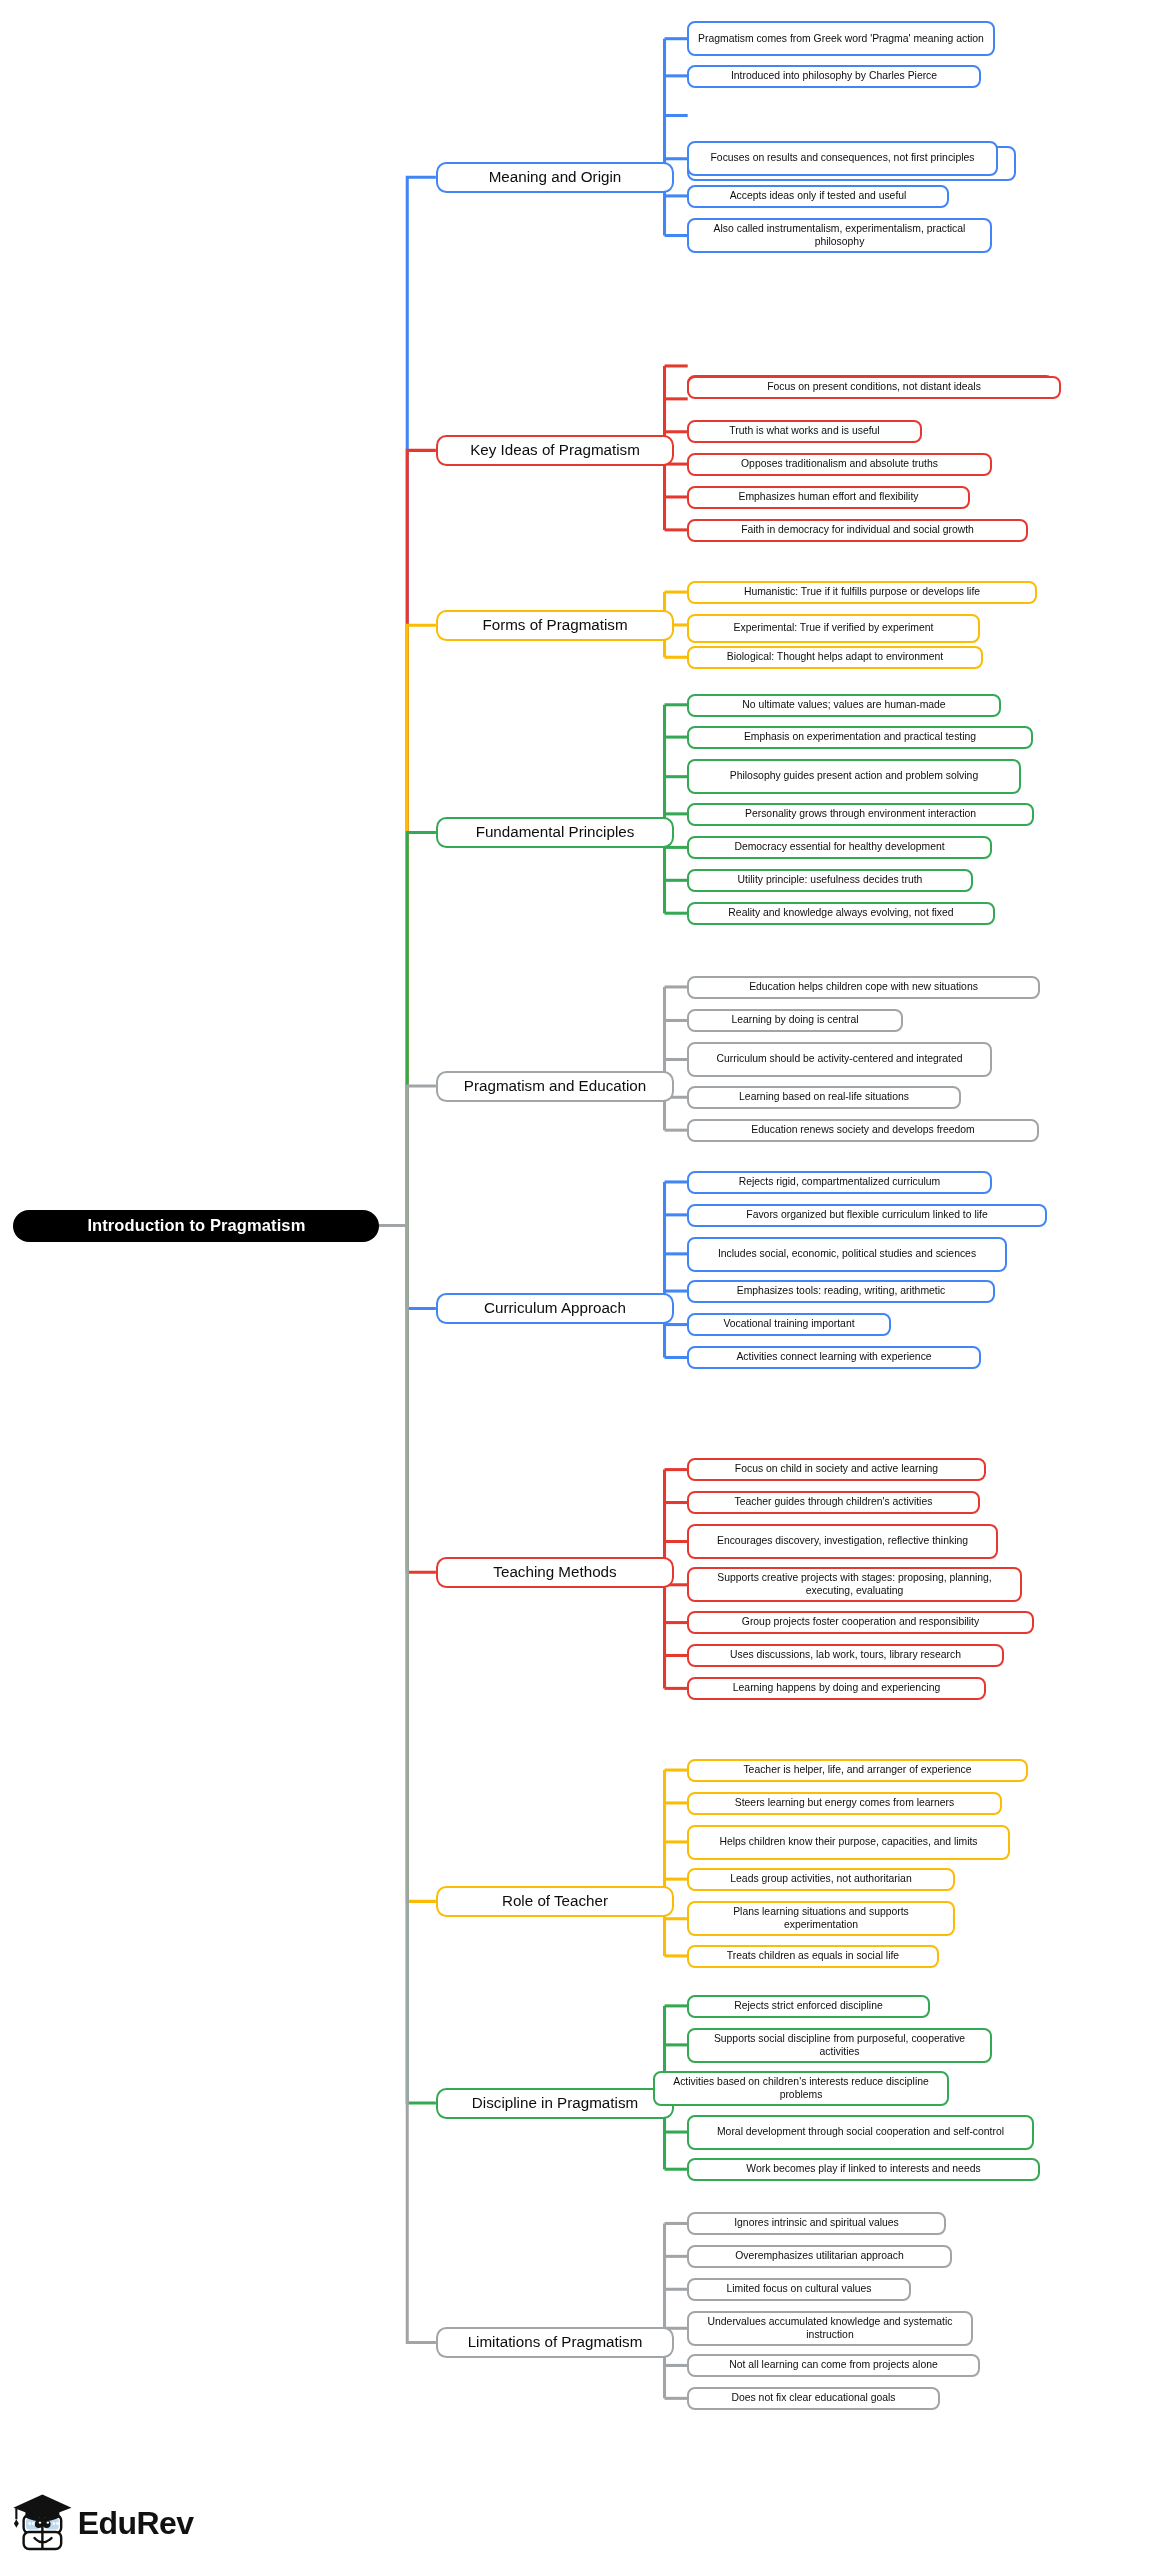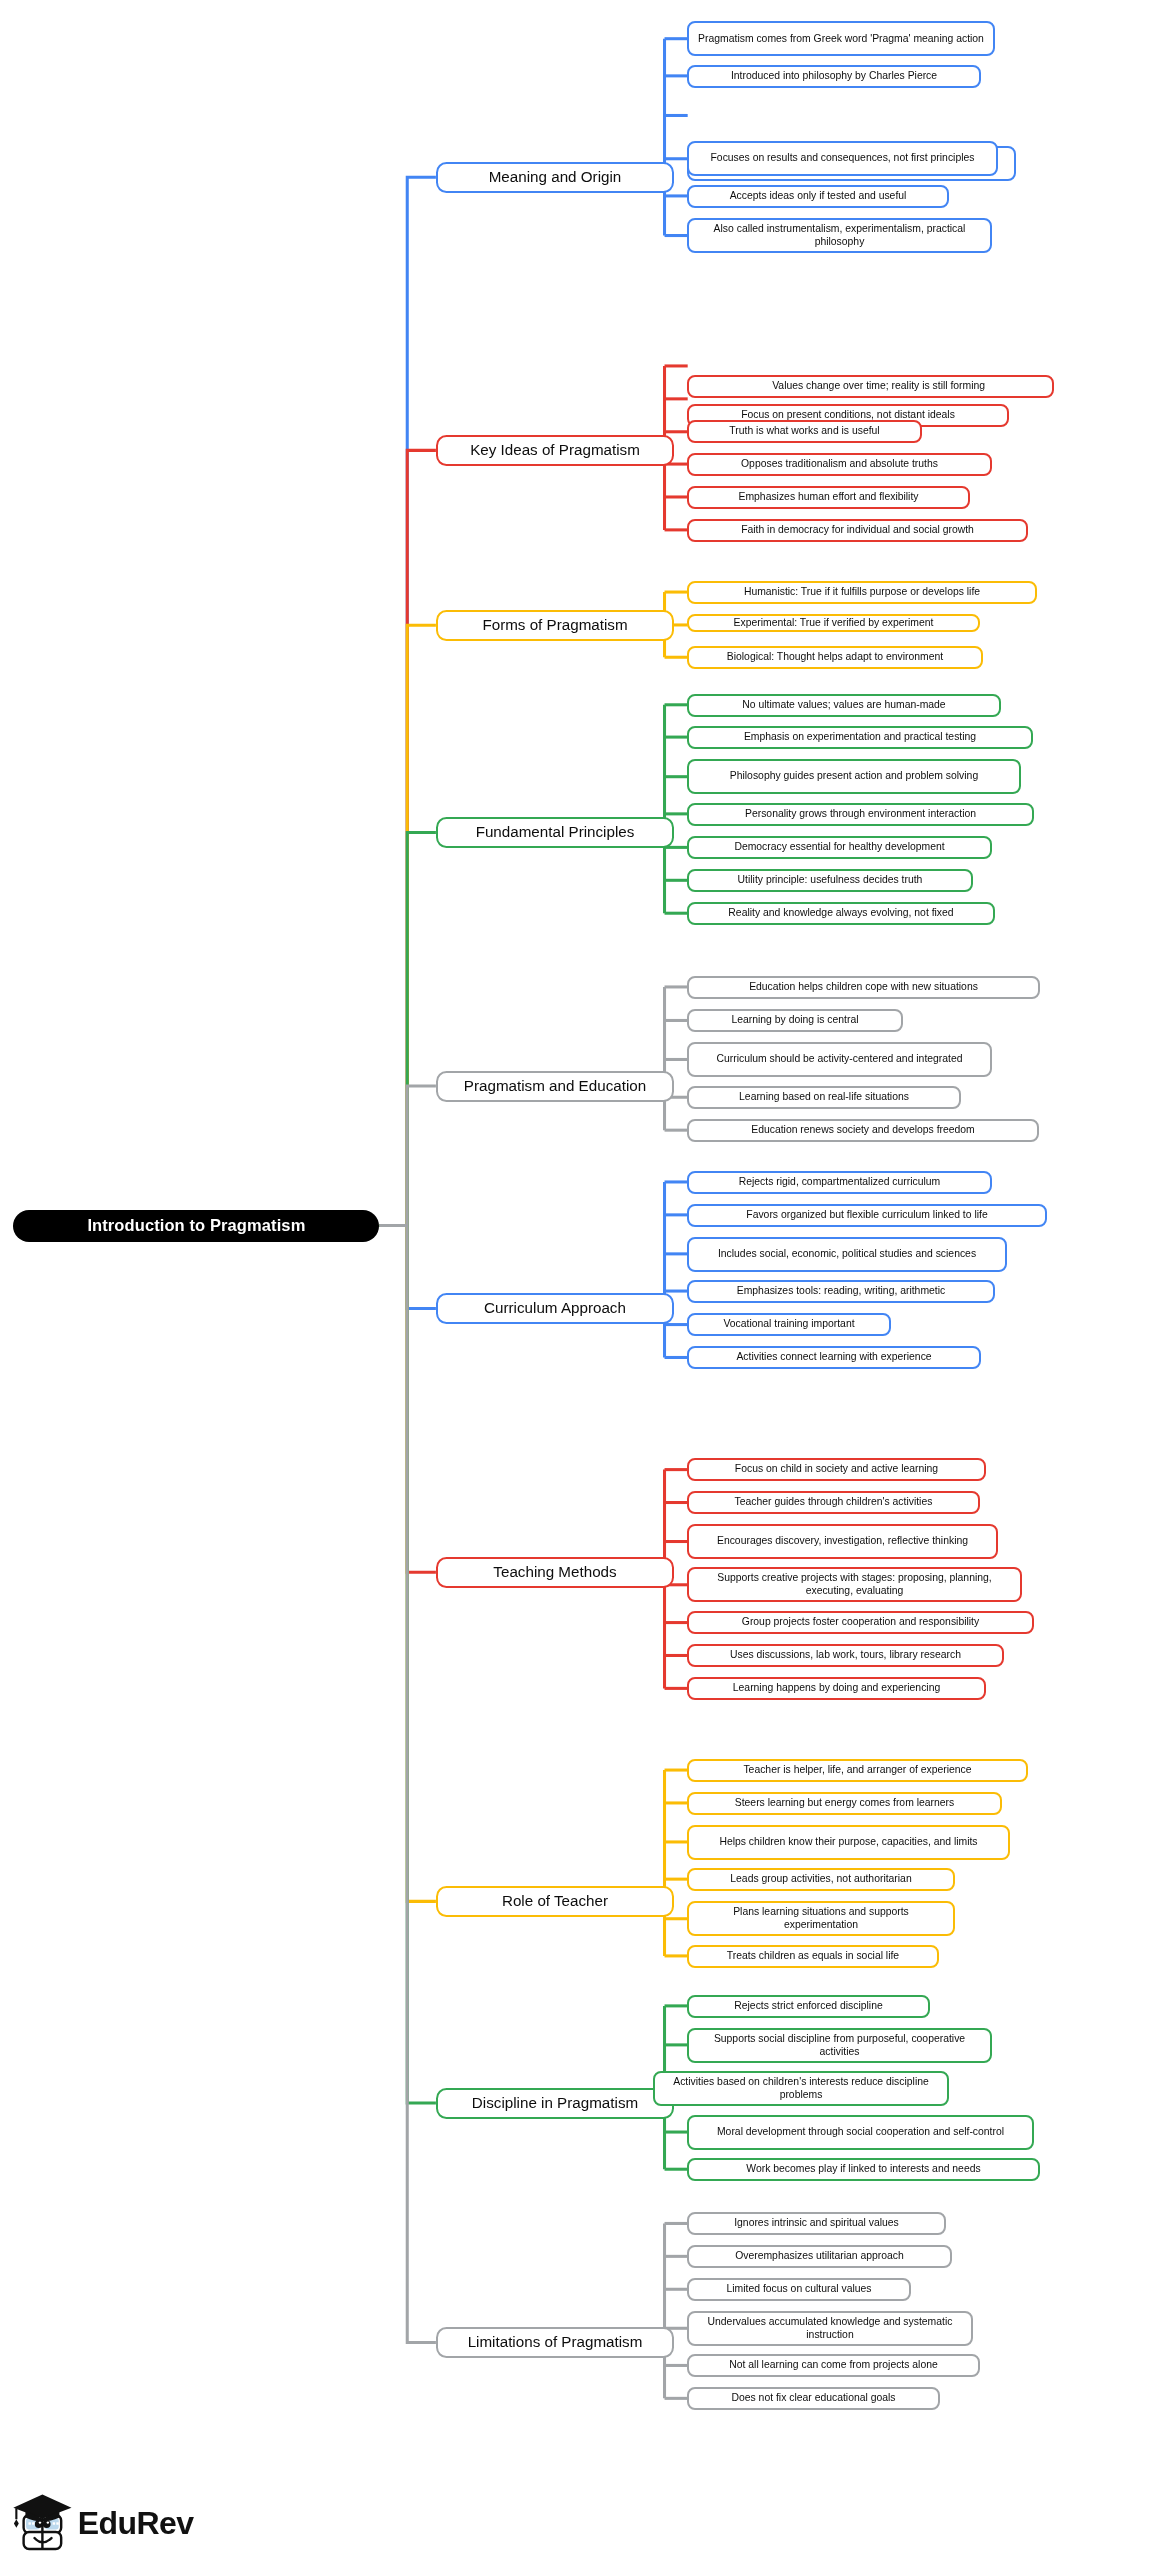--- a/index.html
+++ b/index.html
@@ -124,28 +124,28 @@
       <div class="node root" style="left: 13.4px; top: 1210px; width: 366px; height: 32px;">Introduction to Pragmatism</div>
       <div class="node lvl1 c-blue" style="left: 436px; top: 162px; width: 238px; height: 30.5px;">Meaning and Origin</div>
       <div class="node lvl2 c-blue" style="left: 687px; top: 21.3px; width: 308px; height: 35px;">Pragmatism comes from Greek word 'Pragma' meaning action</div>
       <div class="node lvl2 c-blue" style="left: 687px; top: 65px; width: 294px; height: 22.5px;">Introduced into philosophy by Charles Pierce</div>
       <div class="node lvl2 c-blue" style="left: 687px; top: 98px; width: 329px; height: 35px; margin-top: 48px;">Major contributors: Charles Pierce, William James, John Dewey</div>
       <div class="node lvl2 c-blue" style="left: 687px; top: 141px; width: 311px; height: 35px;">Focuses on results and consequences, not first principles</div>
       <div class="node lvl2 c-blue" style="left: 687px; top: 185px; width: 262px; height: 22.5px;">Accepts ideas only if tested and useful</div>
       <div class="node lvl2 c-blue" style="left: 687px; top: 218px; width: 305px; height: 35px;">Also called instrumentalism, experimentalism, practical philosophy</div>
       <div class="node lvl1 c-red" style="left: 436px; top: 435px; width: 238px; height: 30.5px;">Key Ideas of Pragmatism</div>
       <div class="node lvl2 c-red" style="left: 687px; top: 375px; width: 367px; height: 22.5px; padding-left: 23px;">Values change over time; reality is still forming</div>
-      <div class="node lvl2 c-red" style="left: 687px; top: 404px; width: 322px; height: 22.5px;">Focus on present conditions, not distant ideals</div>
+      <div class="node lvl2 c-red" style="left: 687px; top: 376px; width: 374px; height: 22.5px;">Focus on present conditions, not distant ideals</div>
       <div class="node lvl2 c-red" style="left: 687px; top: 420px; width: 235px; height: 22.5px;">Truth is what works and is useful</div>
       <div class="node lvl2 c-red" style="left: 687px; top: 453px; width: 305px; height: 22.5px;">Opposes traditionalism and absolute truths</div>
       <div class="node lvl2 c-red" style="left: 687px; top: 486px; width: 283px; height: 22.5px;">Emphasizes human effort and flexibility</div>
       <div class="node lvl2 c-red" style="left: 687px; top: 519px; width: 341px; height: 22.5px;">Faith in democracy for individual and social growth</div>
       <div class="node lvl1 c-yellow" style="left: 436px; top: 610px; width: 238px; height: 30.5px;">Forms of Pragmatism</div>
       <div class="node lvl2 c-yellow" style="left: 687px; top: 581px; width: 350px; height: 22.5px;">Humanistic: True if it fulfills purpose or develops life</div>
-      <div class="node lvl2 c-yellow" style="left: 687px; top: 614px; width: 293px; height: 18px;">Experimental: True if verified by experiment</div>
+      <div class="node lvl2 c-yellow" style="left: 687px; top: 614px; width: 293px; height: 29px;">Experimental: True if verified by experiment</div>
       <div class="node lvl2 c-yellow" style="left: 687px; top: 646px; width: 296px; height: 22.5px;">Biological: Thought helps adapt to environment</div>
       <div class="node lvl1 c-green" style="left: 436px; top: 817px; width: 238px; height: 30.5px;">Fundamental Principles</div>
       <div class="node lvl2 c-green" style="left: 687px; top: 694px; width: 314px; height: 22.5px;">No ultimate values; values are human-made</div>
       <div class="node lvl2 c-green" style="left: 687px; top: 726px; width: 346px; height: 22.5px;">Emphasis on experimentation and practical testing</div>
       <div class="node lvl2 c-green" style="left: 687px; top: 759px; width: 334px; height: 35px;">Philosophy guides present action and problem solving</div>
       <div class="node lvl2 c-green" style="left: 687px; top: 803px; width: 347px; height: 22.5px;">Personality grows through environment interaction</div>
       <div class="node lvl2 c-green" style="left: 687px; top: 836px; width: 305px; height: 22.5px;">Democracy essential for healthy development</div>
       <div class="node lvl2 c-green" style="left: 687px; top: 869px; width: 286px; height: 22.5px;">Utility principle: usefulness decides truth</div>
       <div class="node lvl2 c-green" style="left: 687px; top: 902px; width: 308px; height: 22.5px;">Reality and knowledge always evolving, not fixed</div>
       <div class="node lvl1 c-gray" style="left: 436px; top: 1071px; width: 238px; height: 30.5px;">Pragmatism and Education</div>

